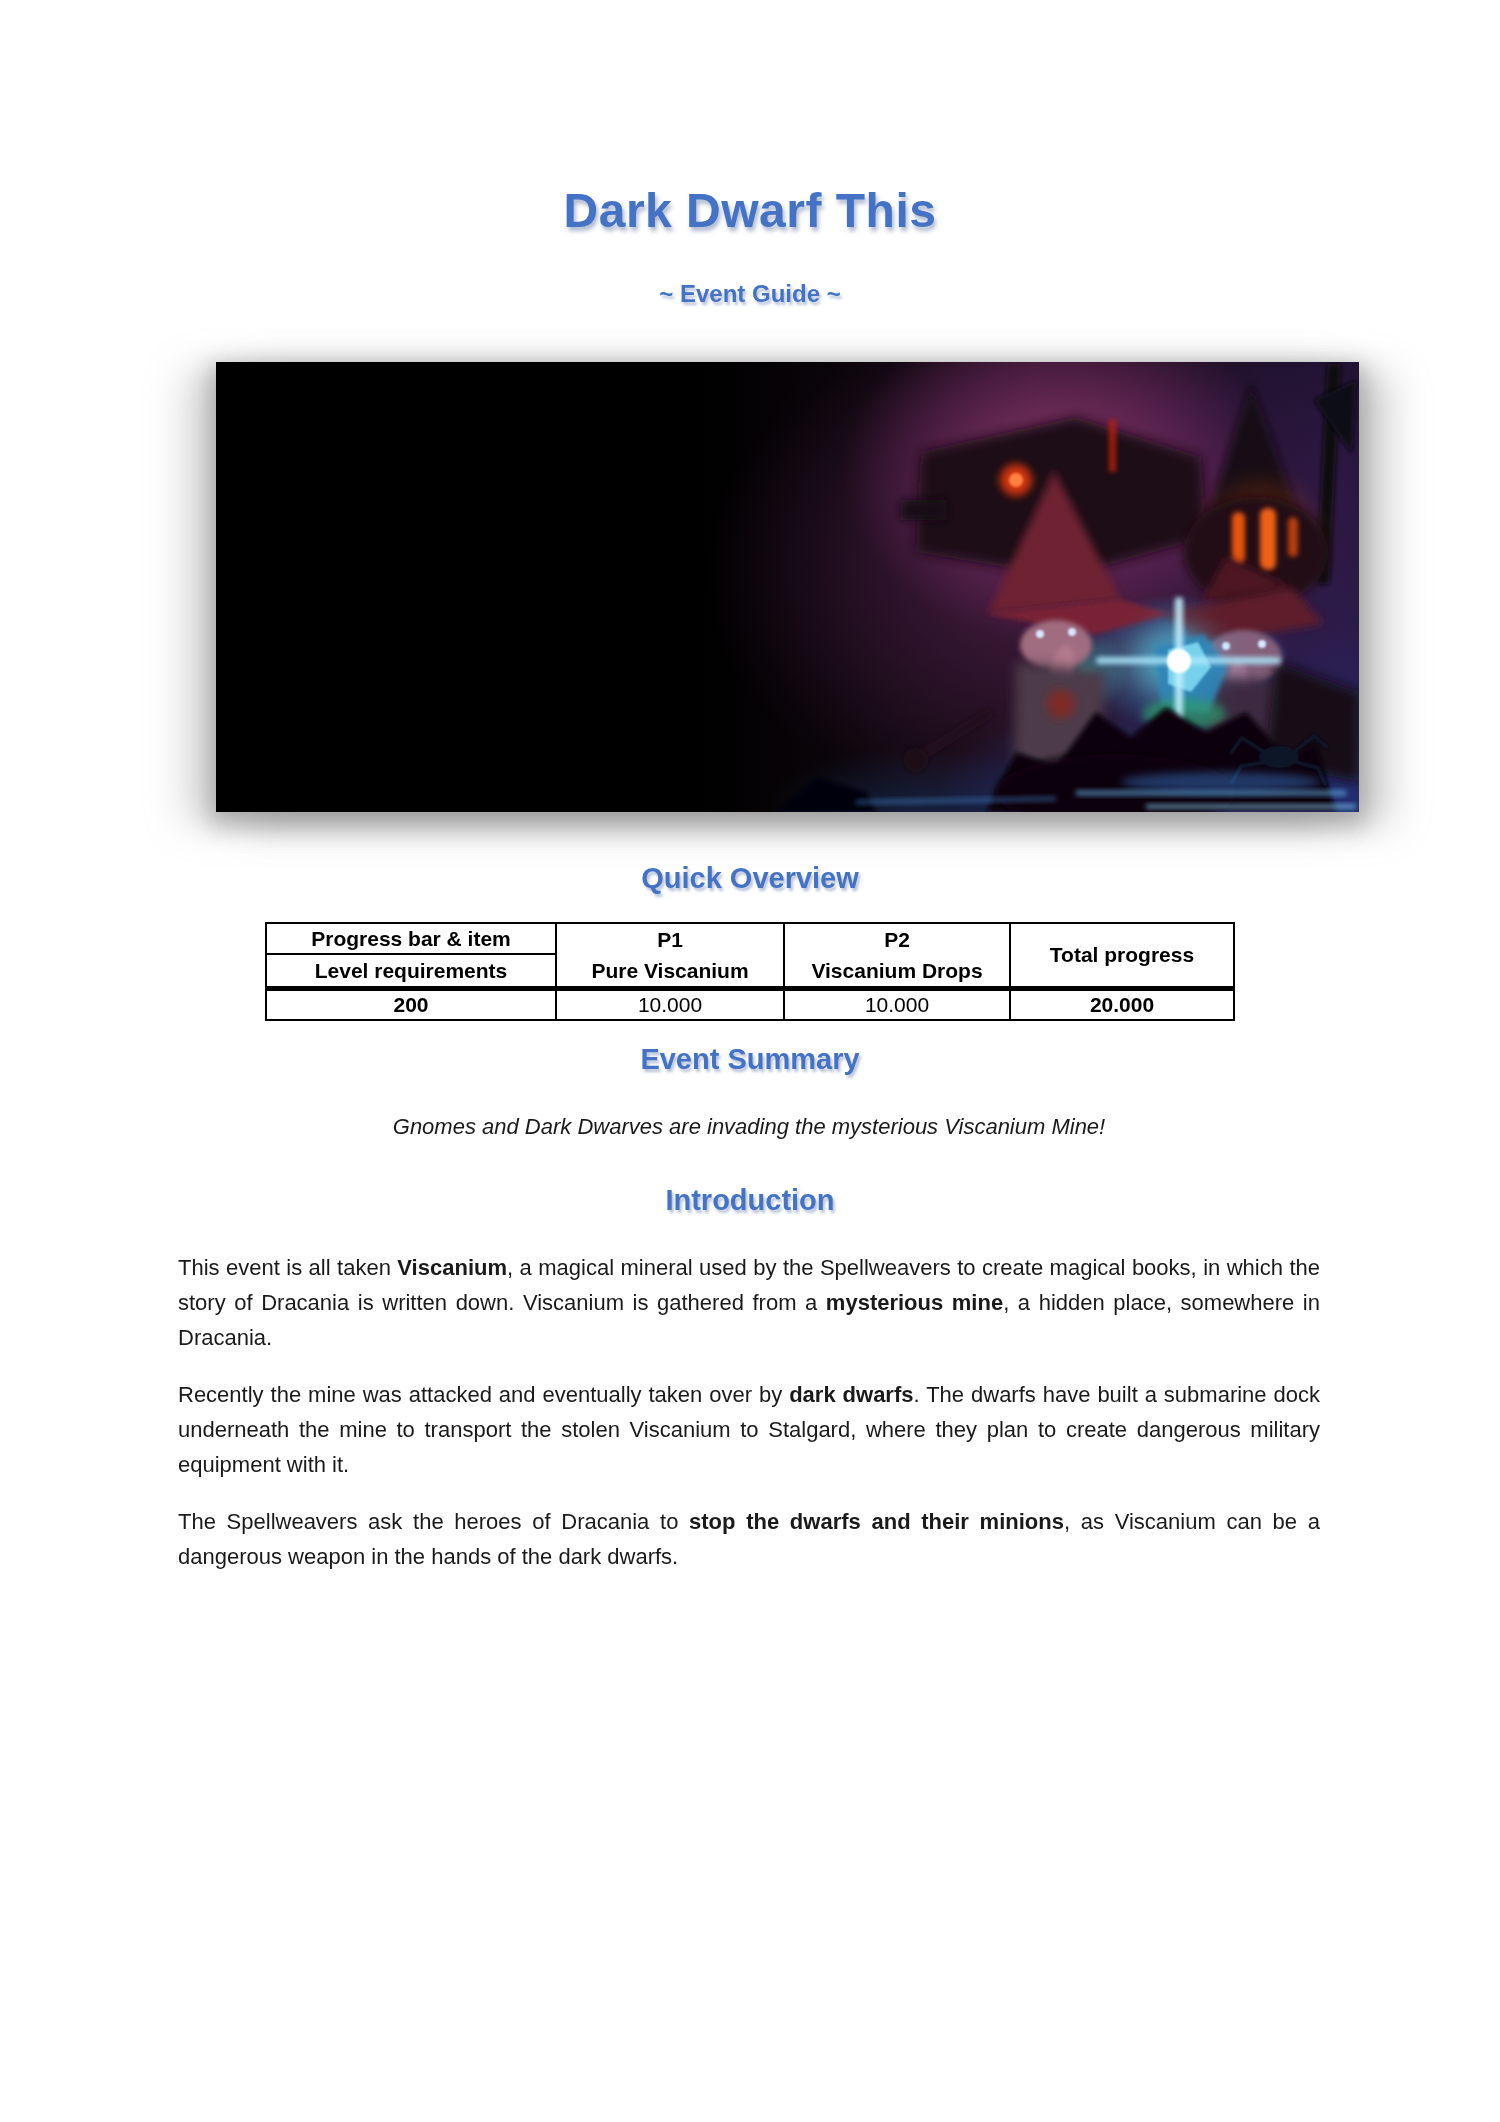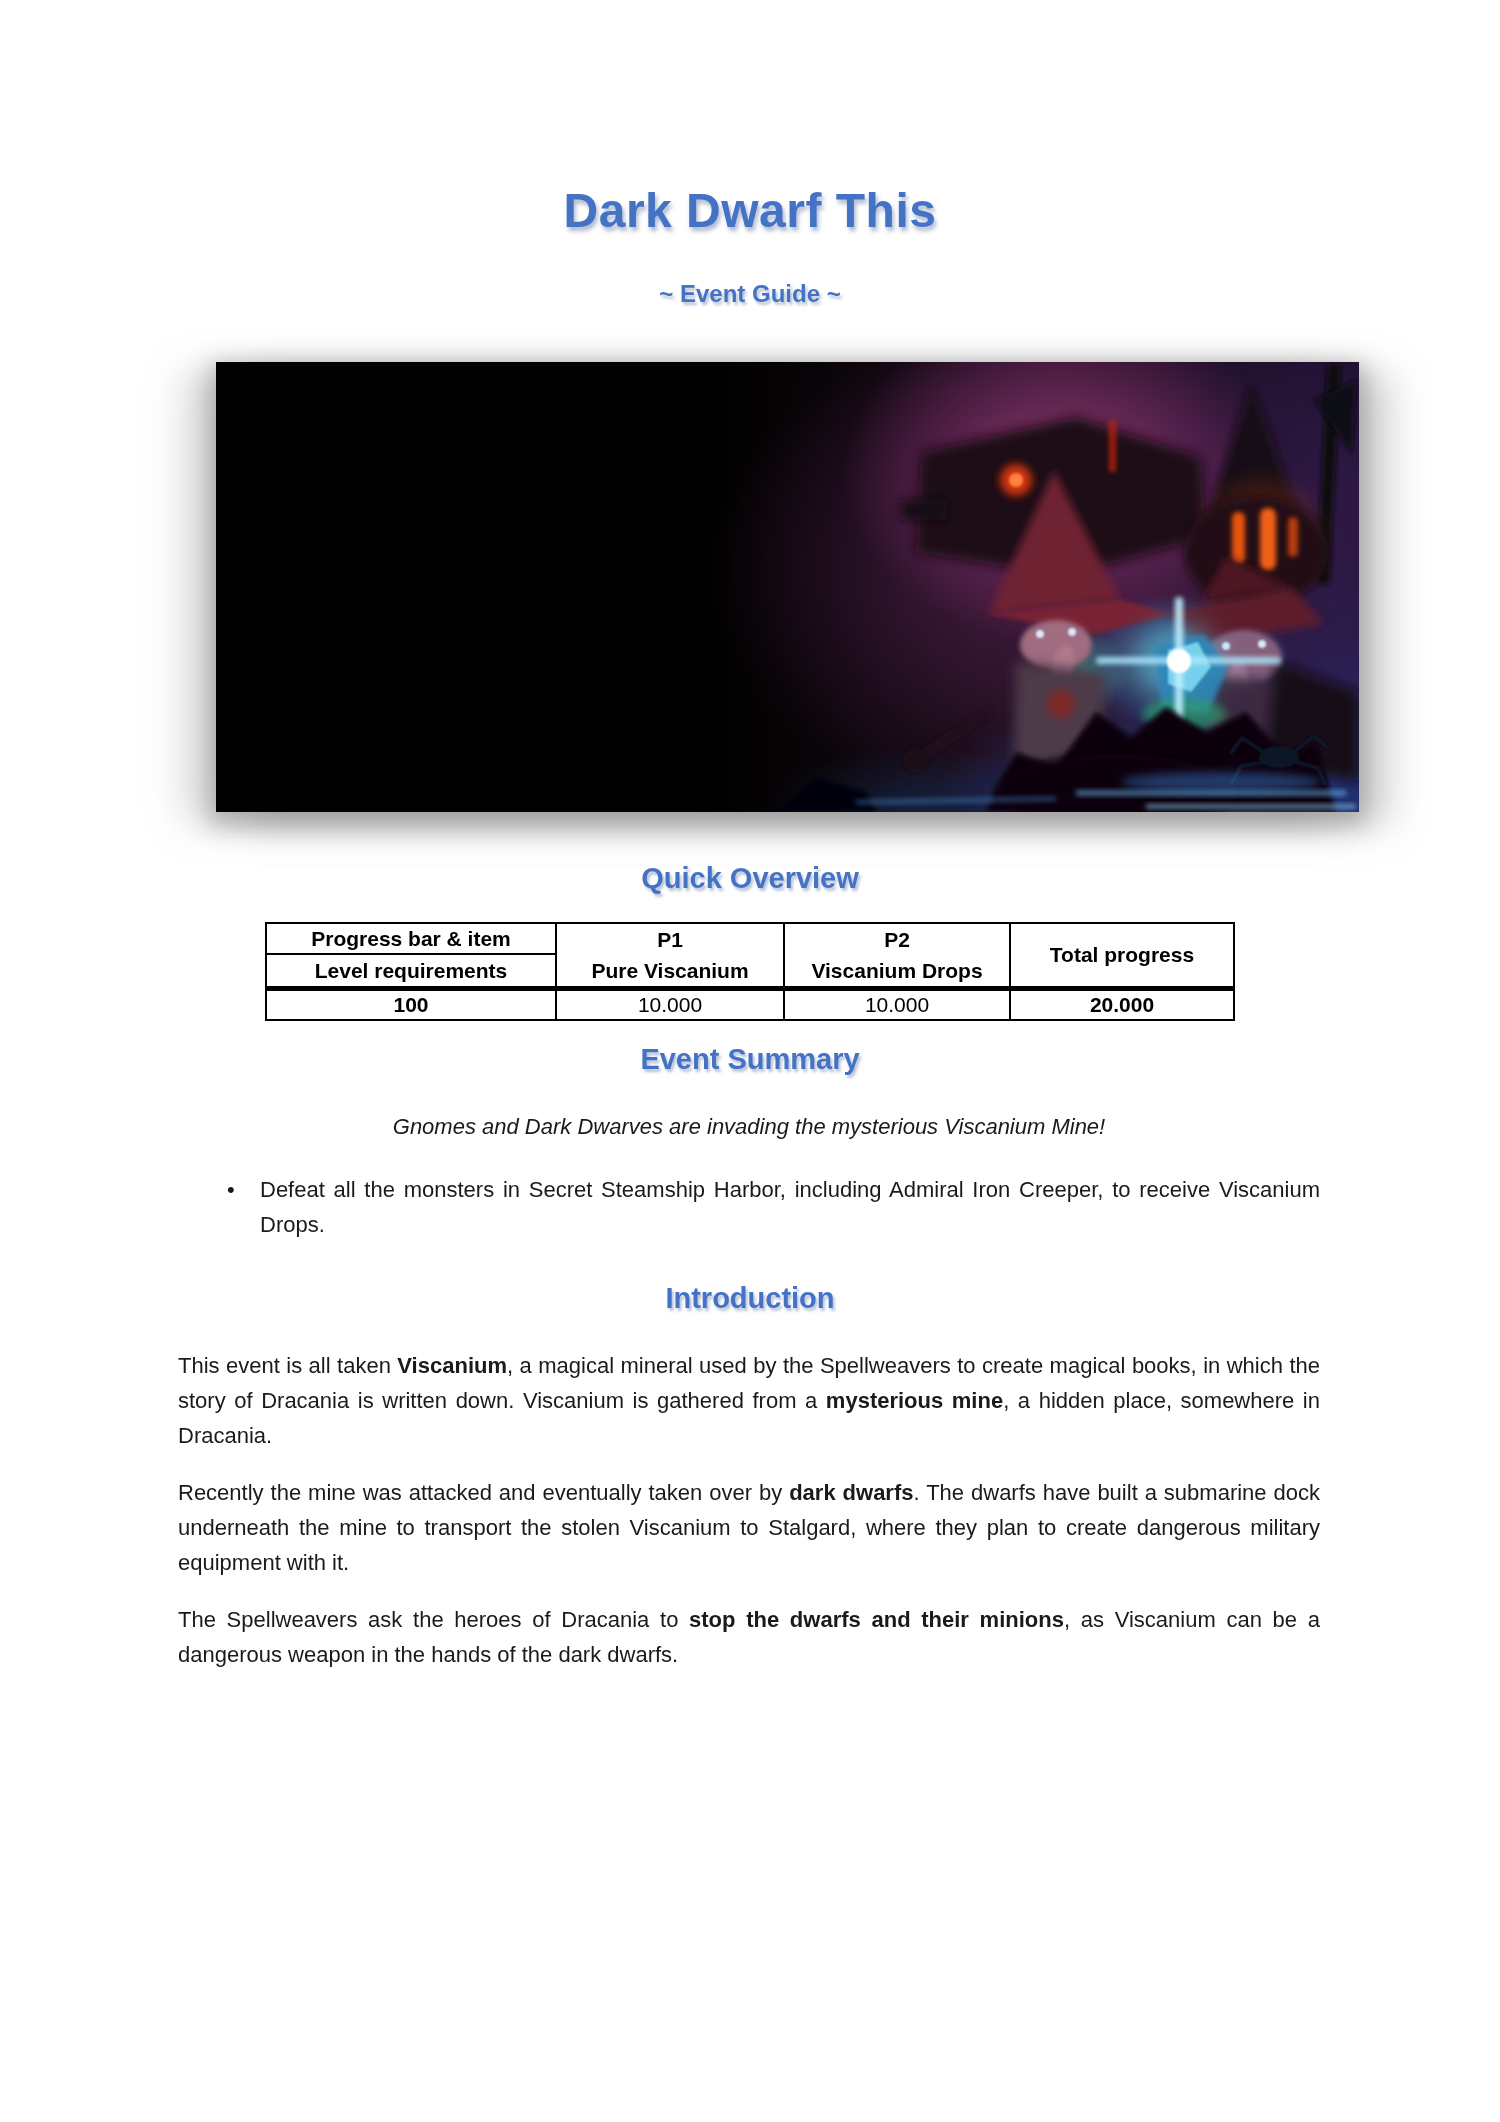--- a/index.html
+++ b/index.html
@@ -257,34 +257,33 @@
       </td>
       <td>
         <div class="stack">
           <div>P2</div>
           <div>Viscanium Drops</div>
         </div>
       </td>
       <td>Total progress</td>
     </tr>
       <tr class="data-row">
-        <td class="bold">100</td>
+        <td class="bold">200</td>
         <td>10.000</td>
         <td>10.000</td>
         <td class="bold">20.000</td>
       </tr>
     </tbody>
 </table>
 
 <h2 class="blue-heading section-heading h-summary">Event Summary</h2>
 
 <p class="tagline">Gnomes and Dark Dwarves are invading the mysterious Viscanium Mine!</p>
 
 <ul class="bullets">
-    <li>Defeat all the monsters in Secret Steamship Harbor, including Admiral Iron Creeper, to receive Viscanium Drops.</li>
   </ul>
 
 <h2 class="blue-heading section-heading h-intro">Introduction</h2>
 
 <div class="paras">
     <p><span>This event is all taken </span><b>Viscanium</b><span>, a magical mineral used by the Spellweavers to create magical books, in which the story of Dracania is written down. Viscanium is gathered from a </span><b>mysterious mine</b><span>, a hidden place, somewhere in Dracania.</span></p>
     <p><span>Recently the mine was attacked and eventually taken over by </span><b>dark dwarfs</b><span>. The dwarfs have built a submarine dock underneath the mine to transport the stolen Viscanium to Stalgard, where they plan to create dangerous military equipment with it.</span></p>
     <p><span>The Spellweavers ask the heroes of Dracania to </span><b>stop the dwarfs and their minions</b><span>, as Viscanium can be a dangerous weapon in the hands of the dark dwarfs.</span></p>
   </div>
 

